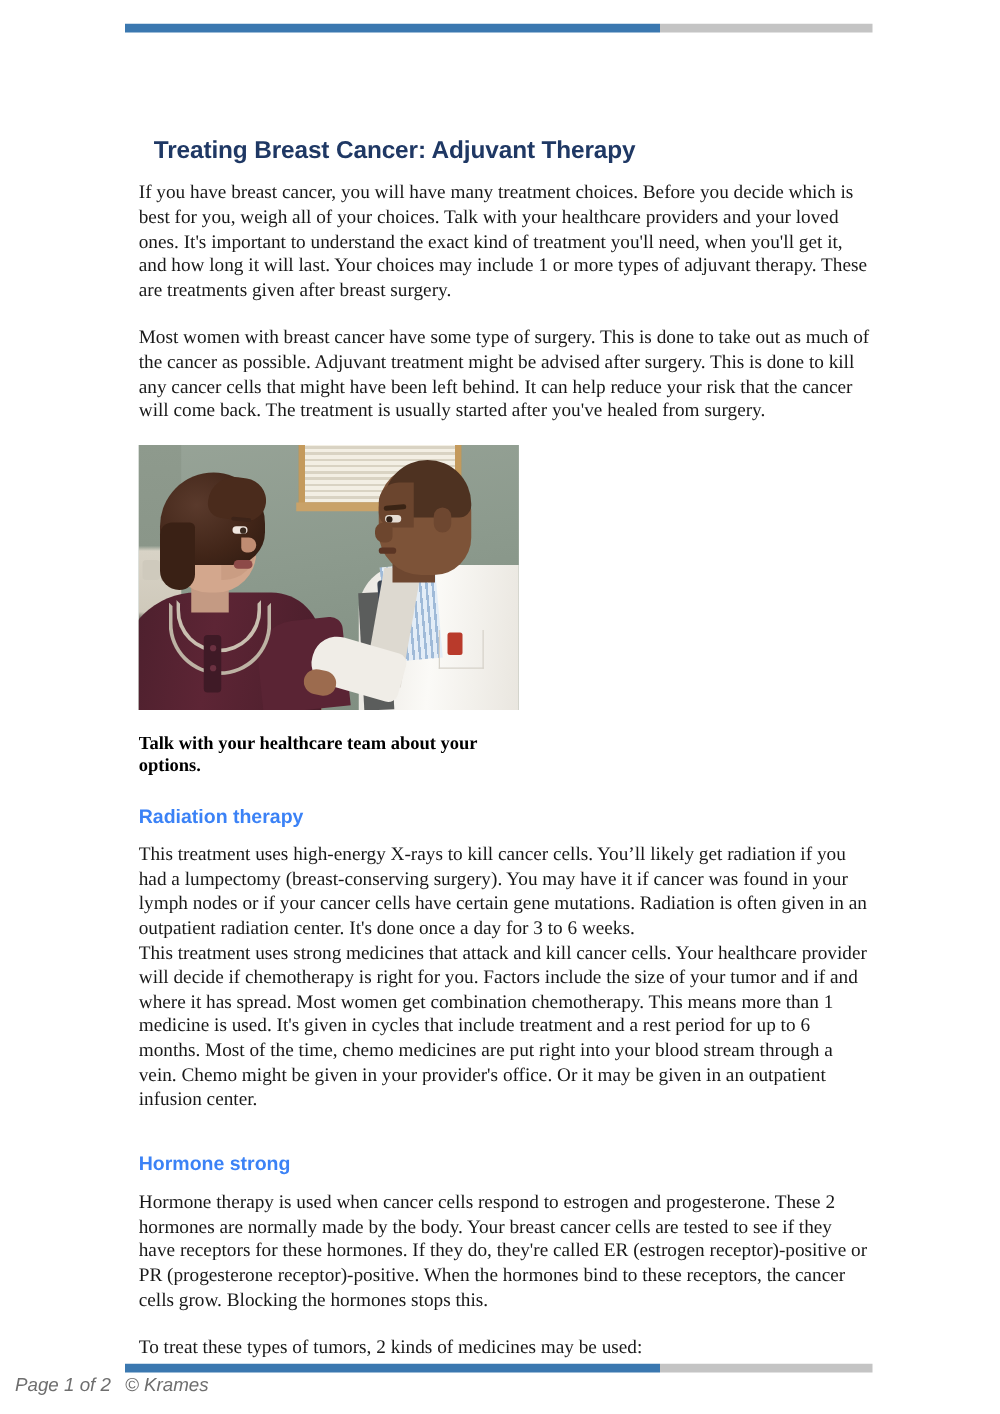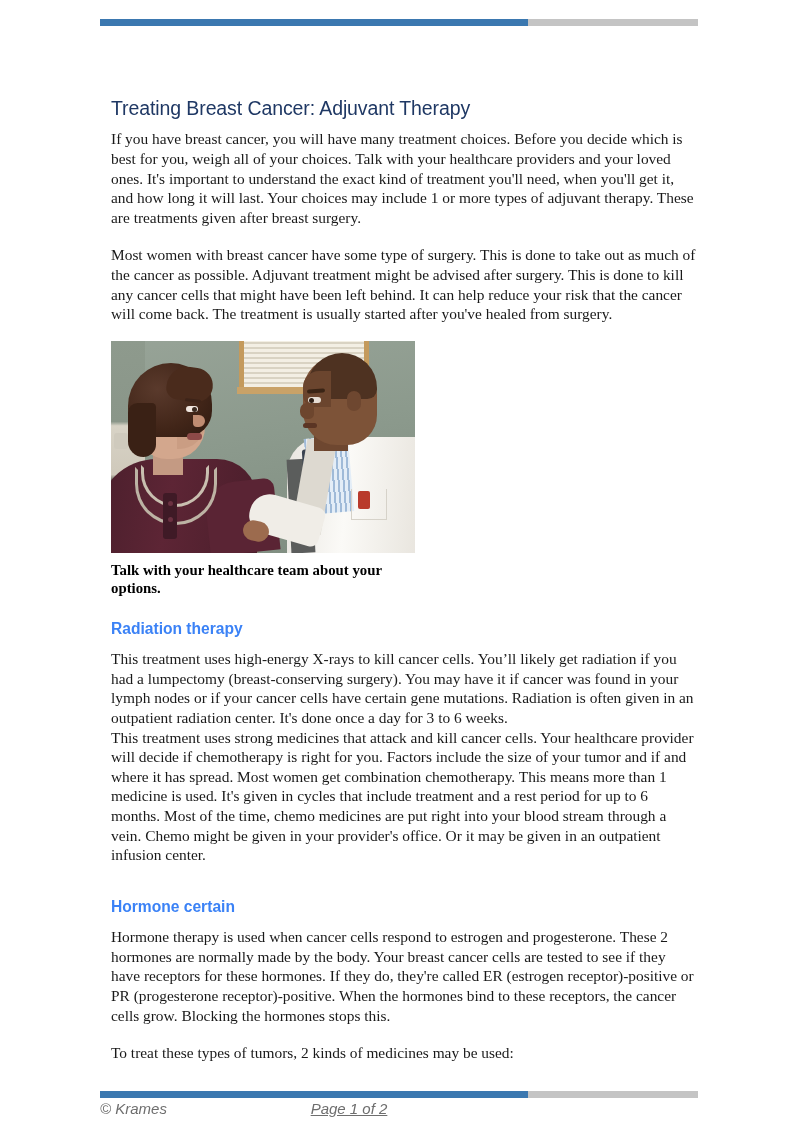--- a/index.html
+++ b/index.html
@@ -40,25 +40,25 @@
   
   .page {
     position: absolute;
     left: 111px;
     top: 0;
     width: 587px;
   }
 
   .doc-title {
     font-family: "Liberation Sans", sans-serif;
-    font-weight: normal;
+    font-weight: bold;
     font-size: 19.5px;
     color: #1f3864;
     letter-spacing: -0.1px;
-    margin: 0;
+    margin: 12px;
     padding-top: 97px;
     line-height: 1.2;
   }
 
   p.body-text {
     font-family: "Liberation Serif", serif;
     font-size: 15.4px;
     line-height: 19.6px;
     color: #191919;
     margin: 0;
@@ -317,21 +317,21 @@
     border-top: none;
   }
 
   figcaption.photo-caption {
     font-family: "Liberation Serif", serif;
     font-weight: bold;
     font-size: 14.8px;
     line-height: 18px;
     color: #000000;
     margin: 0;
-    padding-top: 8px;
+    padding-top: 18px;
     width: 310px;
   }
 
   h2.section-head {
     font-family: "Liberation Sans", sans-serif;
     font-weight: bold;
     font-size: 15.6px;
     color: #3b82f6;
     margin: 0;
     line-height: 1.25;
@@ -344,21 +344,21 @@
   
   .footer-text {
     position: absolute;
     top: 1100px;
     font-family: "Liberation Sans", sans-serif;
     font-style: italic;
     font-size: 15px;
     color: #6e6e6e;
   }
   .footer-left  { left: 100px; }
-  .footer-right { left: 0; width: 698px; text-align: center; text-decoration: underline; }
+  .footer-right { left: 12px; width: 698px; text-align: left; }
 </style>
 </head>
 <body>
 
 <div class="rule-wrap header">
   <div class="rule-blue"></div>
   <div class="rule-gray"></div>
 </div>
 
 <div class="page">
@@ -424,21 +424,21 @@
       <div class="d-badge"></div>
     </div>
     <figcaption class="photo-caption">Talk with your healthcare team about your options.</figcaption>
   </figure>
 
   <h2 class="section-head s1">Radiation therapy</h2>
   <p class="body-text">This treatment uses high-energy X-rays to kill cancer cells. You’ll likely get radiation if you had a lumpectomy (breast-conserving surgery). You may have it if cancer was found in your lymph nodes or if your cancer cells have certain gene mutations. Radiation is often given in an outpatient radiation center. It's done once a day for 3 to 6 weeks.</p>
 
   <p class="body-text">This treatment uses strong medicines that attack and kill cancer cells. Your healthcare provider will decide if chemotherapy is right for you. Factors include the size of your tumor and if and where it has spread. Most women get combination chemotherapy. This means more than 1 medicine is used. It's given in cycles that include treatment and a rest period for up to 6 months. Most of the time, chemo medicines are put right into your blood stream through a vein. Chemo might be given in your provider's office. Or it may be given in an outpatient infusion center.</p>
 
-  <h2 class="section-head s2">Hormone certain</h2>
+  <h2 class="section-head s2">Hormone strong</h2>
   <p class="body-text">Hormone therapy is used when cancer cells respond to estrogen and progesterone. These 2 hormones are normally made by the body. Your breast cancer cells are tested to see if they have receptors for these hormones. If they do, they're called ER (estrogen receptor)-positive or PR (progesterone receptor)-positive. When the hormones bind to these receptors, the cancer cells grow. Blocking the hormones stops this.</p>
 
   <p class="body-text gap">To treat these types of tumors, 2 kinds of medicines may be used:</p>
 </div>
 
 <div class="rule-wrap footer">
   <div class="rule-blue"></div>
   <div class="rule-gray"></div>
 </div>
 <div class="footer-text footer-left">© Krames</div>

